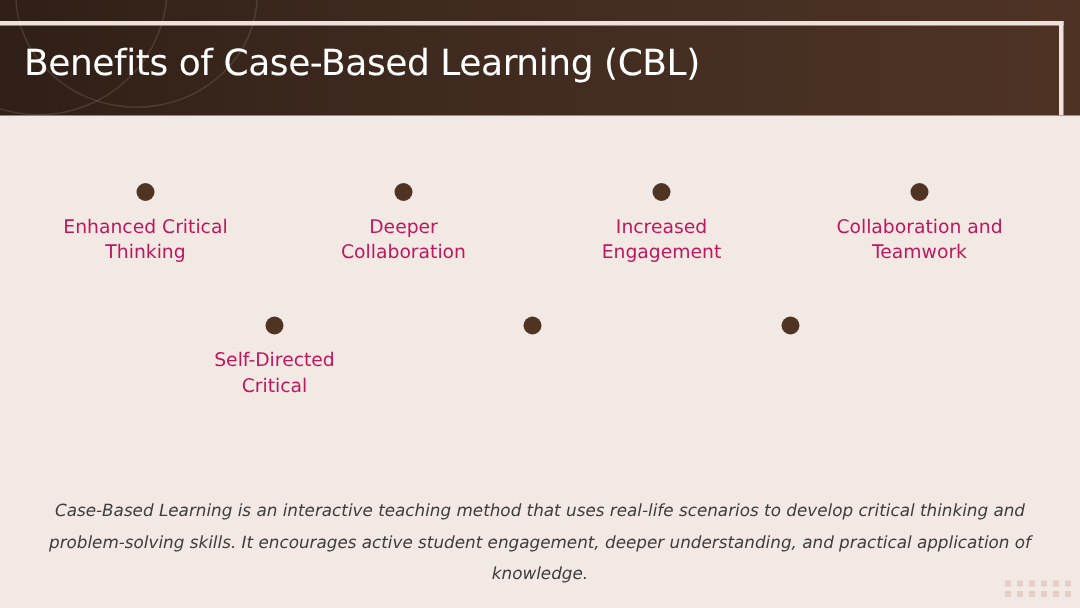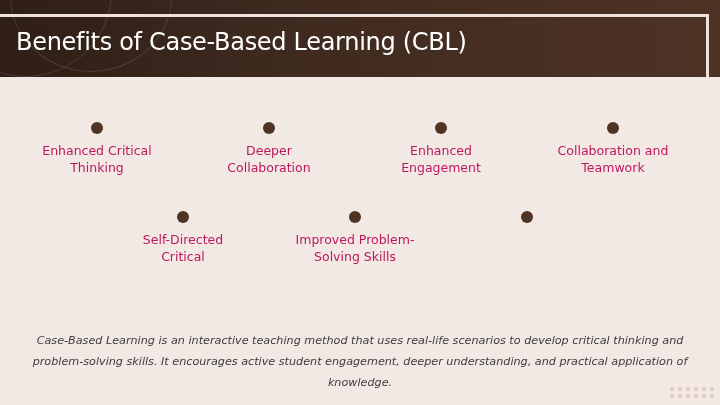--- a/index.html
+++ b/index.html
@@ -66,34 +66,33 @@
 <div class="benefit" style="left:97px; top:122px;">
   <div class="dot"></div>
   <div class="benefit-label" style="width:120px;margin:0 auto;">Enhanced Critical Thinking</div>
 </div>
 <div class="benefit" style="left:269px; top:122px;">
   <div class="dot"></div>
   <div class="benefit-label" style="width:110px;margin:0 auto;">Deeper Collaboration</div>
 </div>
 <div class="benefit" style="left:441px; top:122px;">
   <div class="dot"></div>
-  <div class="benefit-label" style="width:100px;margin:0 auto;">Enhanced Engagement</div>
+  <div class="benefit-label" style="width:100px;margin:0 auto;">Increased Engagement</div>
 </div>
 <div class="benefit" style="left:613px; top:122px;">
   <div class="dot"></div>
   <div class="benefit-label" style="width:125px;margin:0 auto;">Collaboration and Teamwork</div>
 </div>
 
 <div class="benefit" style="left:183px; top:211px;">
   <div class="dot"></div>
   <div class="benefit-label" style="width:100px;margin:0 auto;">Self-Directed Critical</div>
 </div>
 <div class="benefit" style="left:355px; top:211px;">
   <div class="dot"></div>
-  <div class="benefit-label" style="width:125px;margin:0 auto;">Improved Problem-Solving Skills</div>
 </div>
 <div class="benefit" style="left:527px; top:211px;">
   <div class="dot"></div>
 </div>
 
 <div class="summary">Case-Based Learning is an interactive teaching method that uses real-life scenarios to develop critical thinking and problem-solving skills. It encourages active student engagement, deeper understanding, and practical application of knowledge.</div>
 
 <div class="dotgrid">
   <span></span>
     <span></span>

